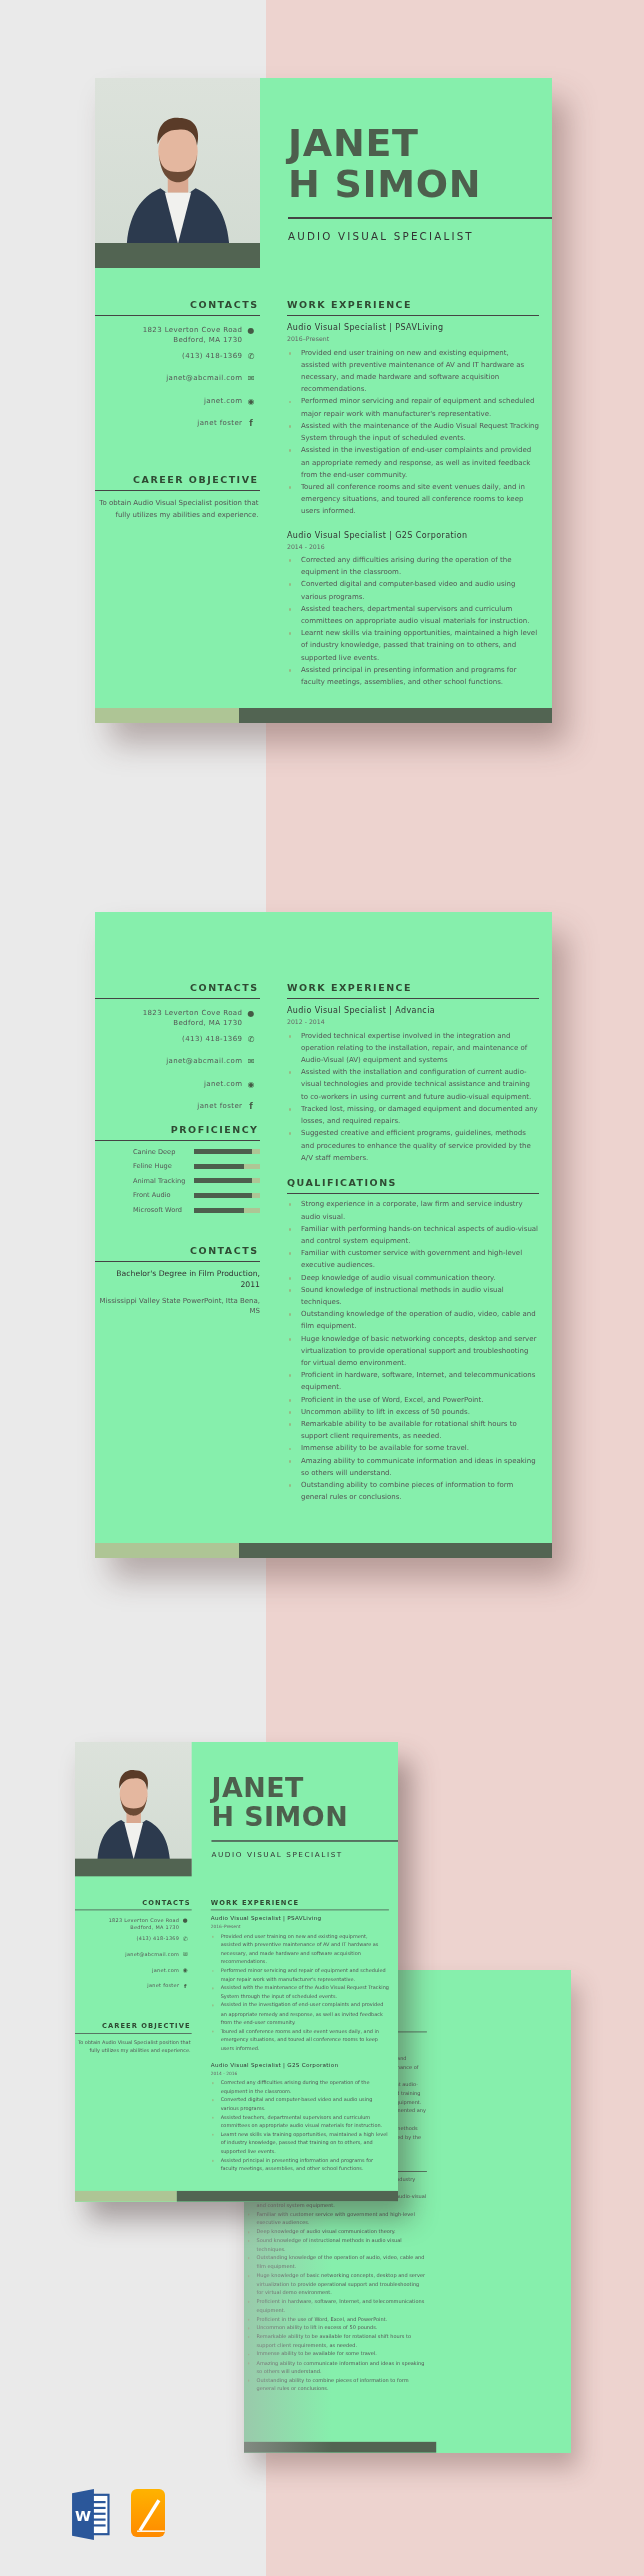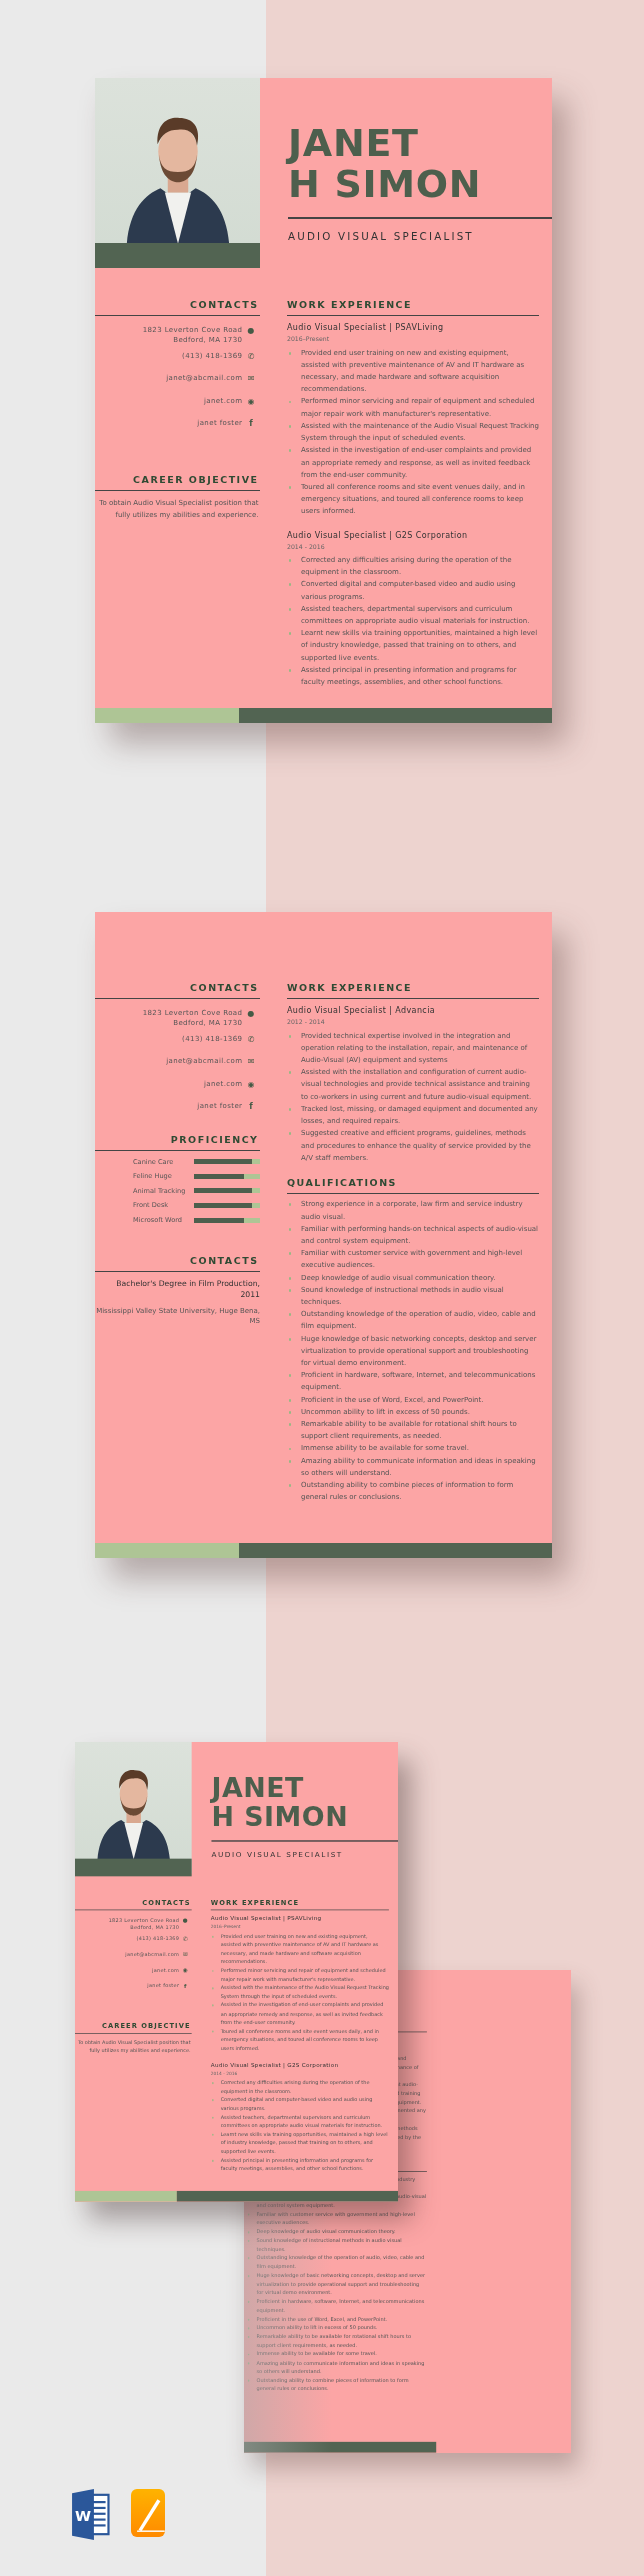--- a/index.html
+++ b/index.html
@@ -1,21 +1,21 @@
 <!DOCTYPE html>
 <html style="font-size:11.7px"><head>
 <meta charset="utf-8">
 <style>
   *{box-sizing:border-box;margin:0;padding:0;}
   html,body{width:644px;height:2576px;overflow:hidden;}
   body{position:relative;background:#eaeaea;font-family:"DejaVu Sans","Liberation Sans",sans-serif;color:#444;}
   .bg-left{position:absolute;left:0;top:0;width:266px;height:2576px;background:#eaeaea;}
   .bg-right{position:absolute;left:266px;top:0;width:379px;height:2576px;background:#edd3cf;}
 
-  .page{position:absolute;background:#fca5a5;box-shadow:14.6px 20.5px 29px rgba(80,50,45,.35);overflow:hidden;}
+  .page{position:absolute;background:#86efac;box-shadow:14.6px 20.5px 29px rgba(80,50,45,.35);overflow:hidden;}
   .p1{left:95px;top:78px;width:457px;height:645px;}
   .p2{left:95px;top:912px;width:457px;height:646px;}
 
   
   .photo{position:absolute;left:0;top:0;width:165px;height:186px;background:linear-gradient(180deg,#dce2db,#d2dbd2);}
   .photo-band{position:absolute;left:0;top:165px;width:165px;height:25px;background:#526452;}
   .person{position:absolute;left:50%;top:28px;transform:translateX(-50%);width:117px;height:138px;}
   .name{position:absolute;left:193px;top:45px;font-family:"DejaVu Sans",sans-serif;font-weight:bold;color:#4d5f4d;font-size:38px;line-height:41px;letter-spacing:0.7px;}
   .name-rule{position:absolute;left:193px;top:139px;right:0;height:1.5px;background:#444;}
   .title{position:absolute;left:193px;top:152px;font-size:10.3px;letter-spacing:2.2px;color:#333;}
@@ -160,54 +160,54 @@
         <div class="contact" style="margin-top:13px">
           <div>janet.com</div>
           <span class="ci">◉</span>
         </div>
         <div class="contact" style="margin-top:13px">
           <div>janet foster</div>
           <span class="ci">
             <b>f</b>
           </span>
         </div>
-    <div class="sec-h" style="margin-top:22px">PROFICIENCY</div>
+    <div class="sec-h" style="margin-top:12px">PROFICIENCY</div>
     <div class="prof">
-          <span>Canine Care</span>
+          <span>Canine Deep</span>
           <div class="bar">
             <span style="width:88%"></span>
           </div>
         </div>
         <div class="prof">
           <span>Feline Huge</span>
           <div class="bar">
             <span style="width:76%"></span>
           </div>
         </div>
         <div class="prof">
           <span>Animal Tracking</span>
           <div class="bar">
             <span style="width:88%"></span>
           </div>
         </div>
         <div class="prof">
-          <span>Front Desk</span>
+          <span>Front Audio</span>
           <div class="bar">
             <span style="width:88%"></span>
           </div>
         </div>
         <div class="prof">
           <span>Microsoft Word</span>
           <div class="bar">
             <span style="width:76%"></span>
           </div>
         </div>
     <div class="sec-h" style="margin-top:31px">CONTACTS</div>
     <div class="edu-deg">Bachelor's Degree in Film Production, 2011</div>
-    <div class="edu-sch">Mississippi Valley State University, Huge Bena, MS</div>
+    <div class="edu-sch">Mississippi Valley State PowerPoint, Itta Bena, MS</div>
   </div>
   <div class="rcol" style="top:70px">
     <div class="sec-h">WORK EXPERIENCE</div>
     <div>
     <div class="job-h">Audio Visual Specialist | Advancia</div>
     <div class="job-d">2012 - 2014</div>
     <ul class="bl">
             <li>Provided technical expertise involved in the integration and operation relating to the installation, repair, and maintenance of Audio-Visual (AV) equipment and systems</li>
             <li>Assisted with the installation and configuration of current audio-visual technologies and provide technical assistance and training to co-workers in using current and future audio-visual equipment.</li>
             <li>Tracked lost, missing, or damaged equipment and documented any losses, and required repairs.</li>

